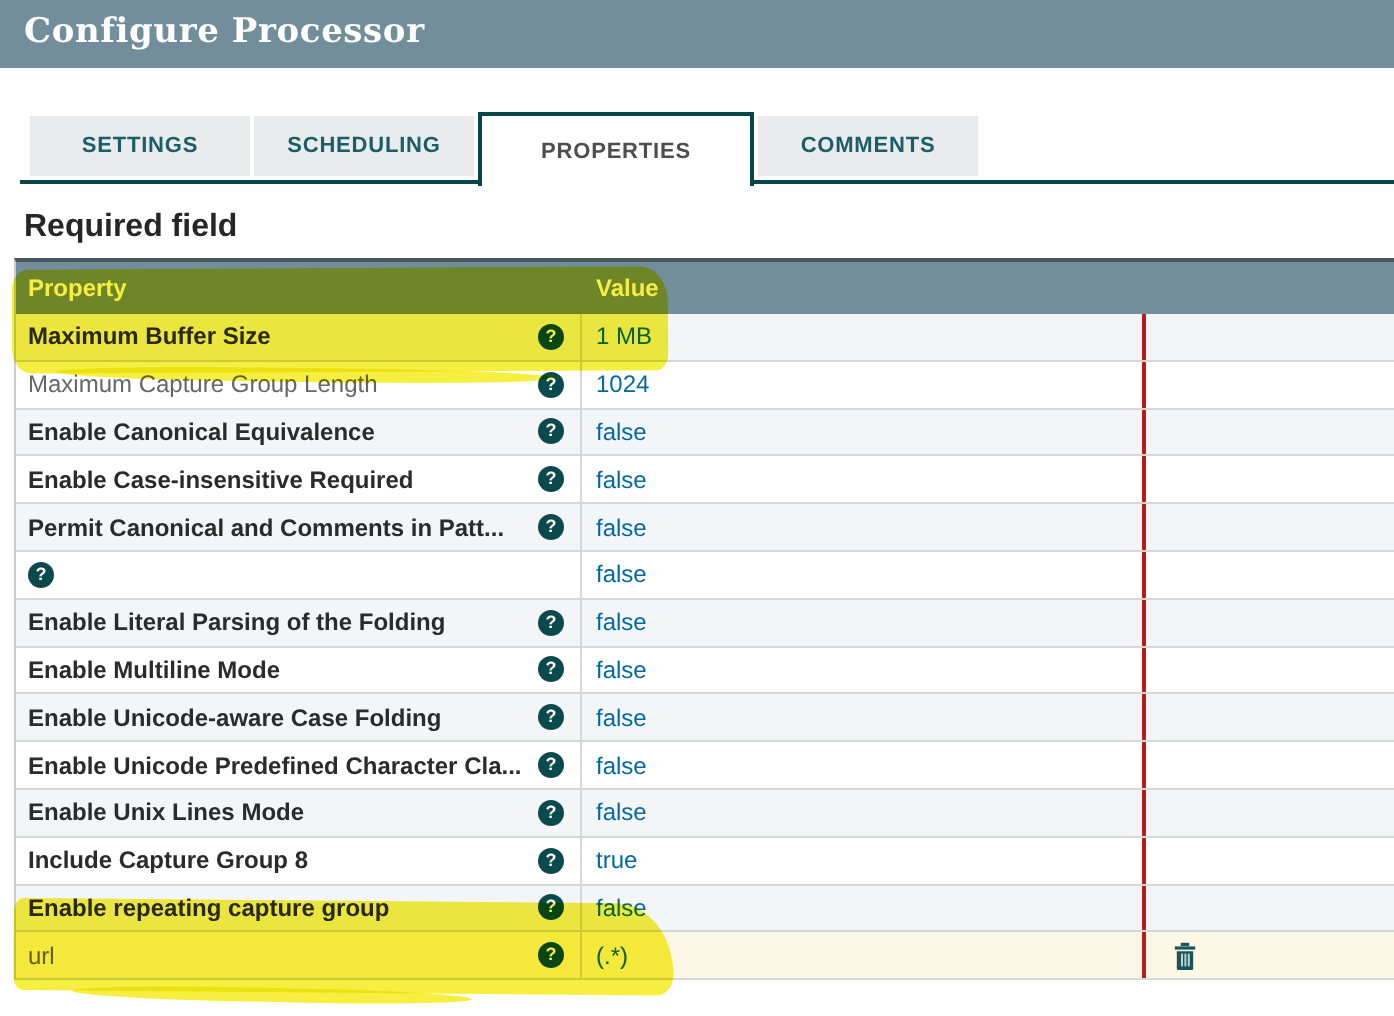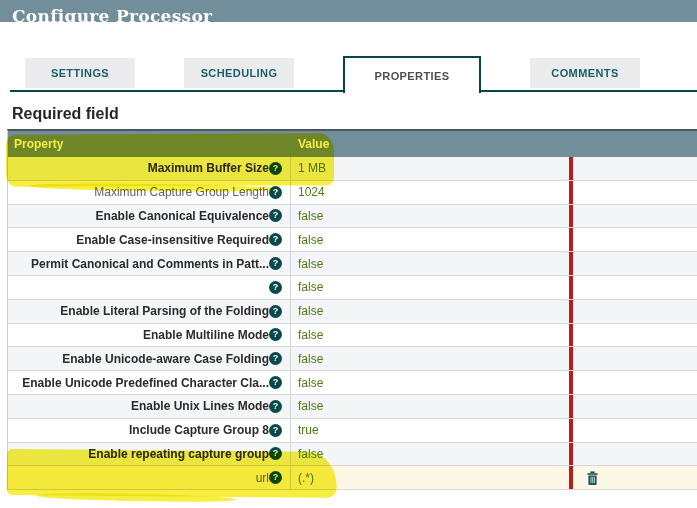--- a/index.html
+++ b/index.html
@@ -5,36 +5,36 @@
   html,body{margin:0;padding:0;}
   body{
     width:697px;height:508px;position:relative;overflow:hidden;
     background:#ffffff;
     font-family:"Liberation Sans", sans-serif;
     -webkit-font-smoothing:antialiased;
   }
 
   
   .dialog-header{
-    position:absolute;top:0;left:0;width:697px;height:22px;
+    position:absolute;top:0;left:0;width:697px;height:34px;
     background:#728e9b;
   }
   .dialog-title{
     margin:0;padding:6px 0 0 12px;
     font-family:"DejaVu Serif", serif;
     font-size:17px;font-weight:bold;color:#ffffff;letter-spacing:.3px;
   }
 
   
   .tab-underline{
     position:absolute;top:90px;left:10px;width:687px;height:2px;
     background:#07474a;z-index:1;
   }
   .tab-bar{
-    position:absolute;top:56px;left:25px;height:37px;display:flex;z-index:2;gap:47px;
+    position:absolute;top:56px;left:15px;height:37px;display:flex;z-index:2;
   }
   .tab{
     width:110px;height:30px;margin-top:2px;margin-right:2px;
     background:#e9ebed;color:#1b5e68;
     display:flex;align-items:center;justify-content:center;
     font-size:11px;font-weight:bold;letter-spacing:.4px;
     box-sizing:border-box;cursor:pointer;
   }
   .tab.active{
     width:138px;height:37px;margin-top:0;
@@ -63,33 +63,33 @@
   .grid-header .hc3{flex:1;}
 
   .row{
     height:23.8px;display:flex;align-items:stretch;
     border-bottom:1px solid #d5d8da;box-sizing:border-box;background:#ffffff;
   }
   .row.odd{background:#f3f5f6;}
   .row.dynamic{height:24px;background:#fdf8e5;}
   .cell-prop{
     width:283px;box-sizing:border-box;border-right:1px solid #d5d8da;
-    display:flex;align-items:center;justify-content:flex-end;
+    display:flex;align-items:center;justify-content:space-between;
     padding:0 8px 0 6px;
   }
   .prop-name{color:#2b2b2b;font-weight:bold;white-space:nowrap;overflow:hidden;}
   .prop-name.light{color:#666666;font-weight:normal;}
   .help-icon{
     width:13px;height:13px;border-radius:50%;background:#0a4a4d;
     color:#ffffff;font-size:9px;font-weight:bold;line-height:13px;
     text-align:center;flex:none;cursor:pointer;
   }
   .cell-val{
-    width:282px;box-sizing:border-box;border-right:4px solid #b91c1c;
-    display:flex;align-items:center;padding-left:7px;color:#4d7c0f;
+    width:282px;box-sizing:border-box;border-right:2px solid #b91c1c;
+    display:flex;align-items:center;padding-left:7px;color:#0369a1;
   }
   .cell-act{flex:1;display:flex;align-items:center;padding-left:13px;}
   .delete-btn{width:13px;height:14px;cursor:pointer;display:inline-flex;}
 
   
   .hl{
     position:absolute;background:#f6ee30;mix-blend-mode:multiply;
     pointer-events:none;z-index:5;opacity:.92;
   }
   .hl-top{

